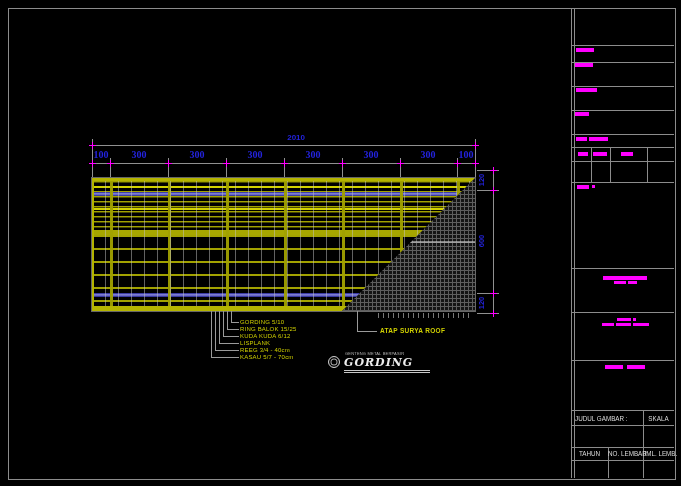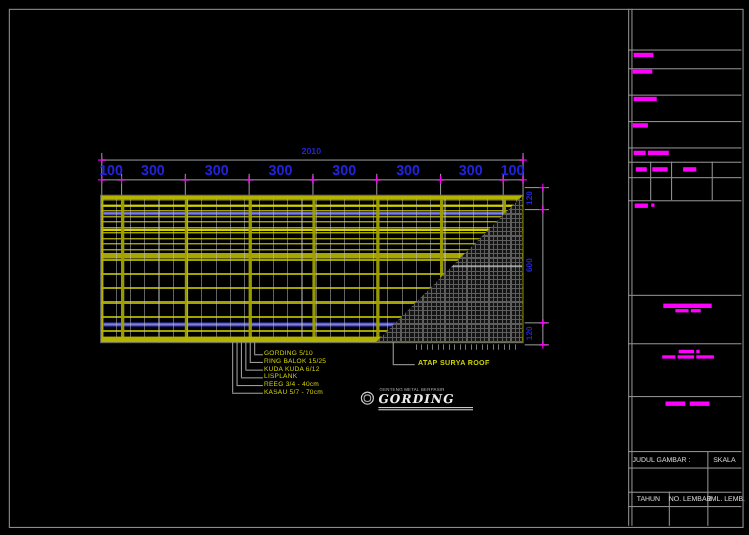--- a/index.html
+++ b/index.html
@@ -7,24 +7,24 @@
          font-family:"Liberation Sans",sans-serif;}
   .abs{position:absolute;}
   
   .hl{position:absolute;height:1px;background:#8c8c8c;}
   .vl{position:absolute;width:1px;background:#8c8c8c;}
   .dln{position:absolute;background:#909090;}
   .ldr{position:absolute;background:#9a9a9a;}
   .bar{position:absolute;background:#ff00ff;}
   
   .sdim{position:absolute;width:36px;text-align:center;top:151px;color:#2323dd;
-        font-size:13px;line-height:8px;font-weight:bold;}
+        font-size:10px;line-height:8px;font-weight:bold;font-family:Liberation Serif, serif;}
   .rdim{position:absolute;width:30px;height:10px;text-align:center;transform:rotate(-90deg);
         color:#2323dd;font-size:7.5px;line-height:10px;font-weight:bold;}
-  .tdim{position:absolute;left:261px;top:133px;width:44px;text-align:center;color:#2323dd;
+  .tdim{position:absolute;left:261px;top:133px;width:44px;text-align:right;color:#2323dd;
         font-size:8px;font-weight:bold;}
   .tick{position:absolute;width:7px;height:7px;transform:translate(-3px,-3px);
         background:linear-gradient(#ff00ff,#ff00ff) 50% 50%/7px 1px no-repeat,
                    linear-gradient(#ff00ff,#ff00ff) 50% 50%/1px 7px no-repeat;}
   
   #plan{position:absolute;left:92px;top:178px;width:383px;height:133px;box-shadow:0 0 0 1px #676767;}
   .p-dense{position:absolute;left:0;top:3px;width:383px;height:52px;
         background:repeating-linear-gradient(180deg,#a2a200 0 1px,rgba(162,162,0,.45) 1px 2px,transparent 2px 5px);}
   .p-sparse{position:absolute;left:0;top:57px;width:383px;height:71px;
         background:repeating-linear-gradient(180deg,#a2a200 0 2px,transparent 2px 13px);}

